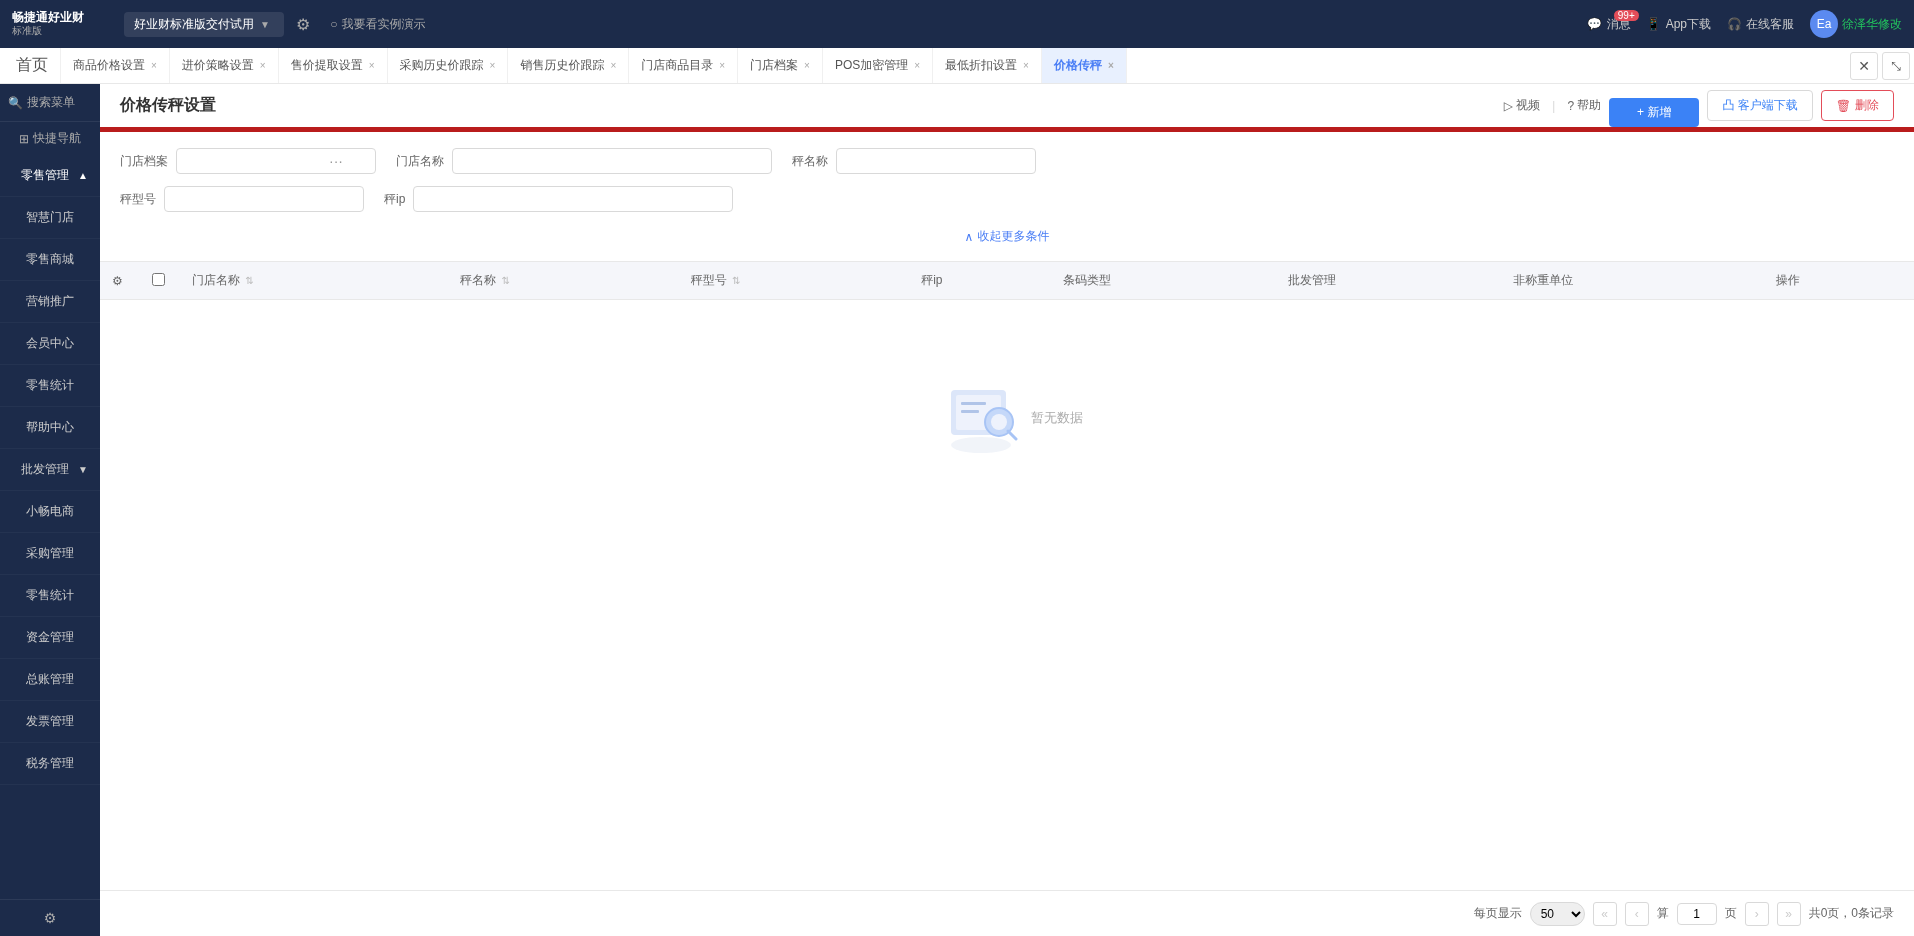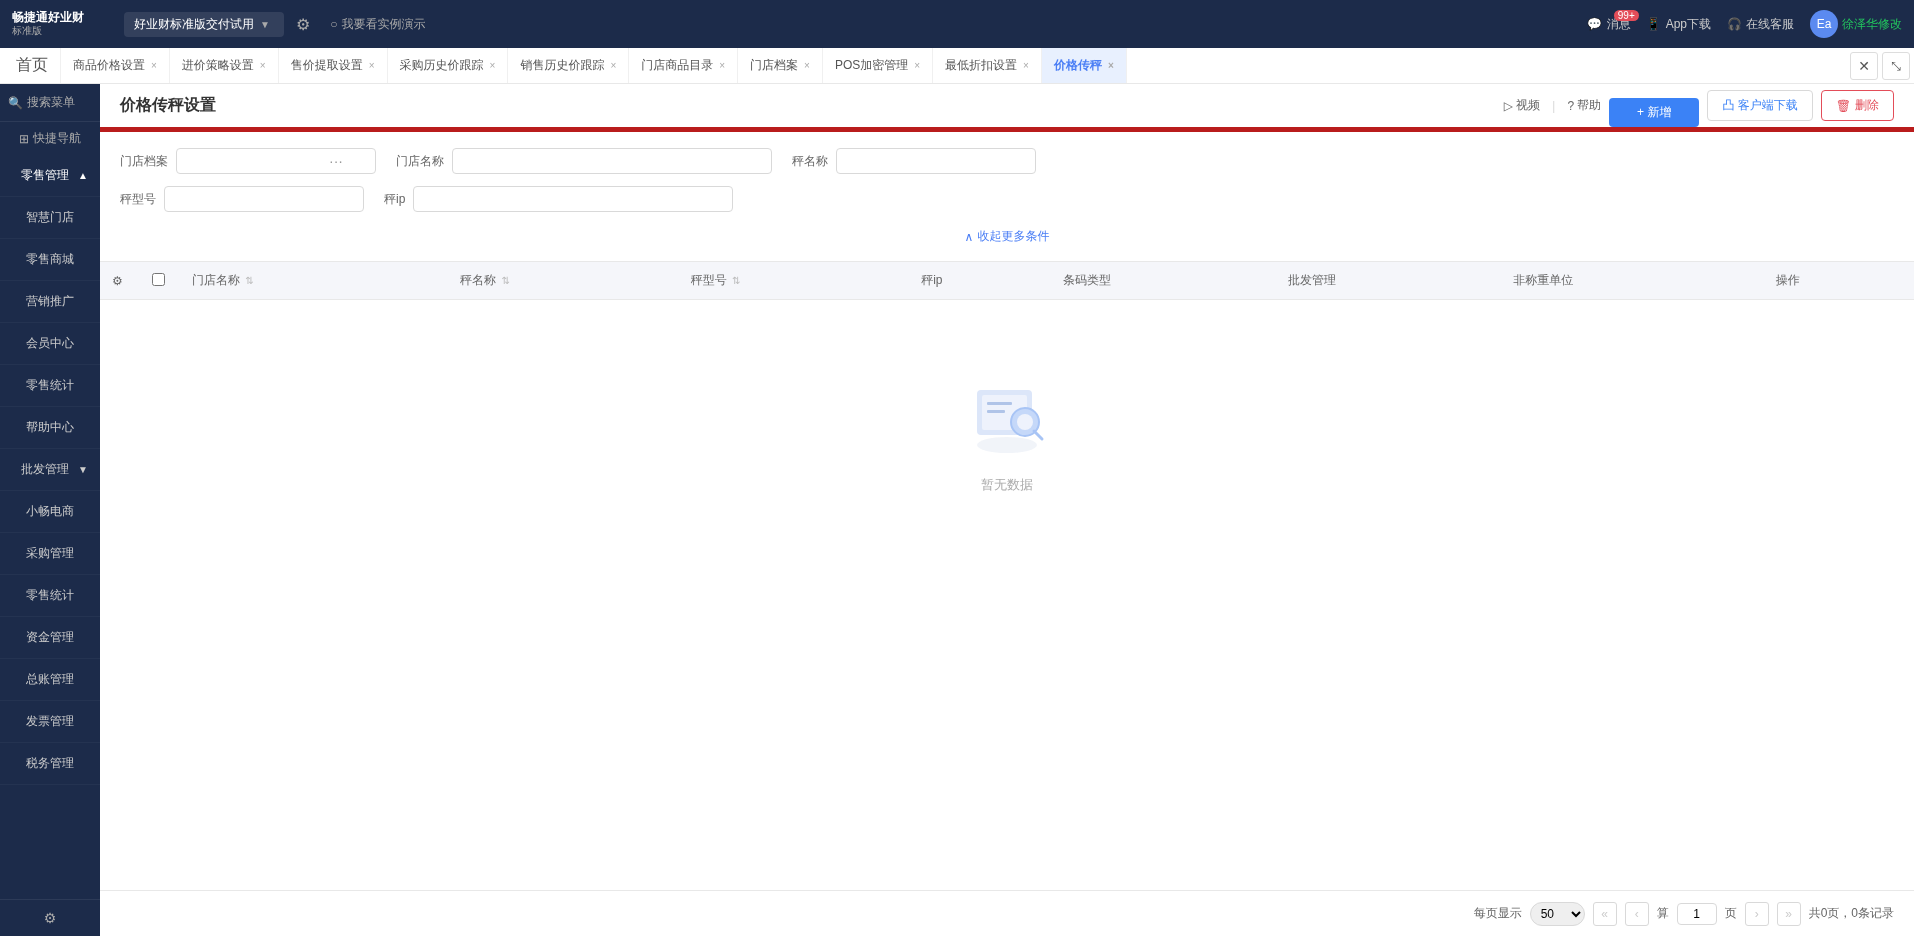--- a/index.html
+++ b/index.html
@@ -72,21 +72,21 @@
 
     
     .table-container { flex: 1; overflow-y: auto; background: #fff; margin: 0; }
     .data-table { width: 100%; border-collapse: collapse; }
     .data-table th { background: #f5f6fa; padding: 10px 12px; font-size: 12px; color: #666; font-weight: normal; text-align: left; border-bottom: 1px solid #e8e8e8; white-space: nowrap; }
     .data-table th .sort-icon { color: #bbb; margin-left: 2px; font-size: 10px; }
     .th-checkbox { width: 40px; text-align: center; }
     .th-settings { width: 40px; text-align: center; }
 
     
-    .empty-state { display: flex; flex-direction: column; align-items: center; justify-content: center; flex: 1; padding: 60px 0; }
+    .empty-state { display: flex; flex-direction: row; align-items: center; justify-content: center; flex: 1; padding: 60px 0; }
     .empty-icon { width: 100px; height: 100px; margin-bottom: 16px; }
     .empty-text { color: #aaa; font-size: 13px; }
 
     
     .table-content { flex: 1; overflow: hidden; display: flex; flex-direction: column; }
 
     
     .pagination-bar { height: 46px; background: #fff; border-top: 1px solid #e8e8e8; display: flex; align-items: center; justify-content: flex-end; padding: 0 20px; gap: 8px; flex-shrink: 0; }
     .pagination-label { font-size: 12px; color: #666; }
     .pagination-select { border: 1px solid #d9d9d9; border-radius: 12px; padding: 3px 6px; font-size: 12px; }

